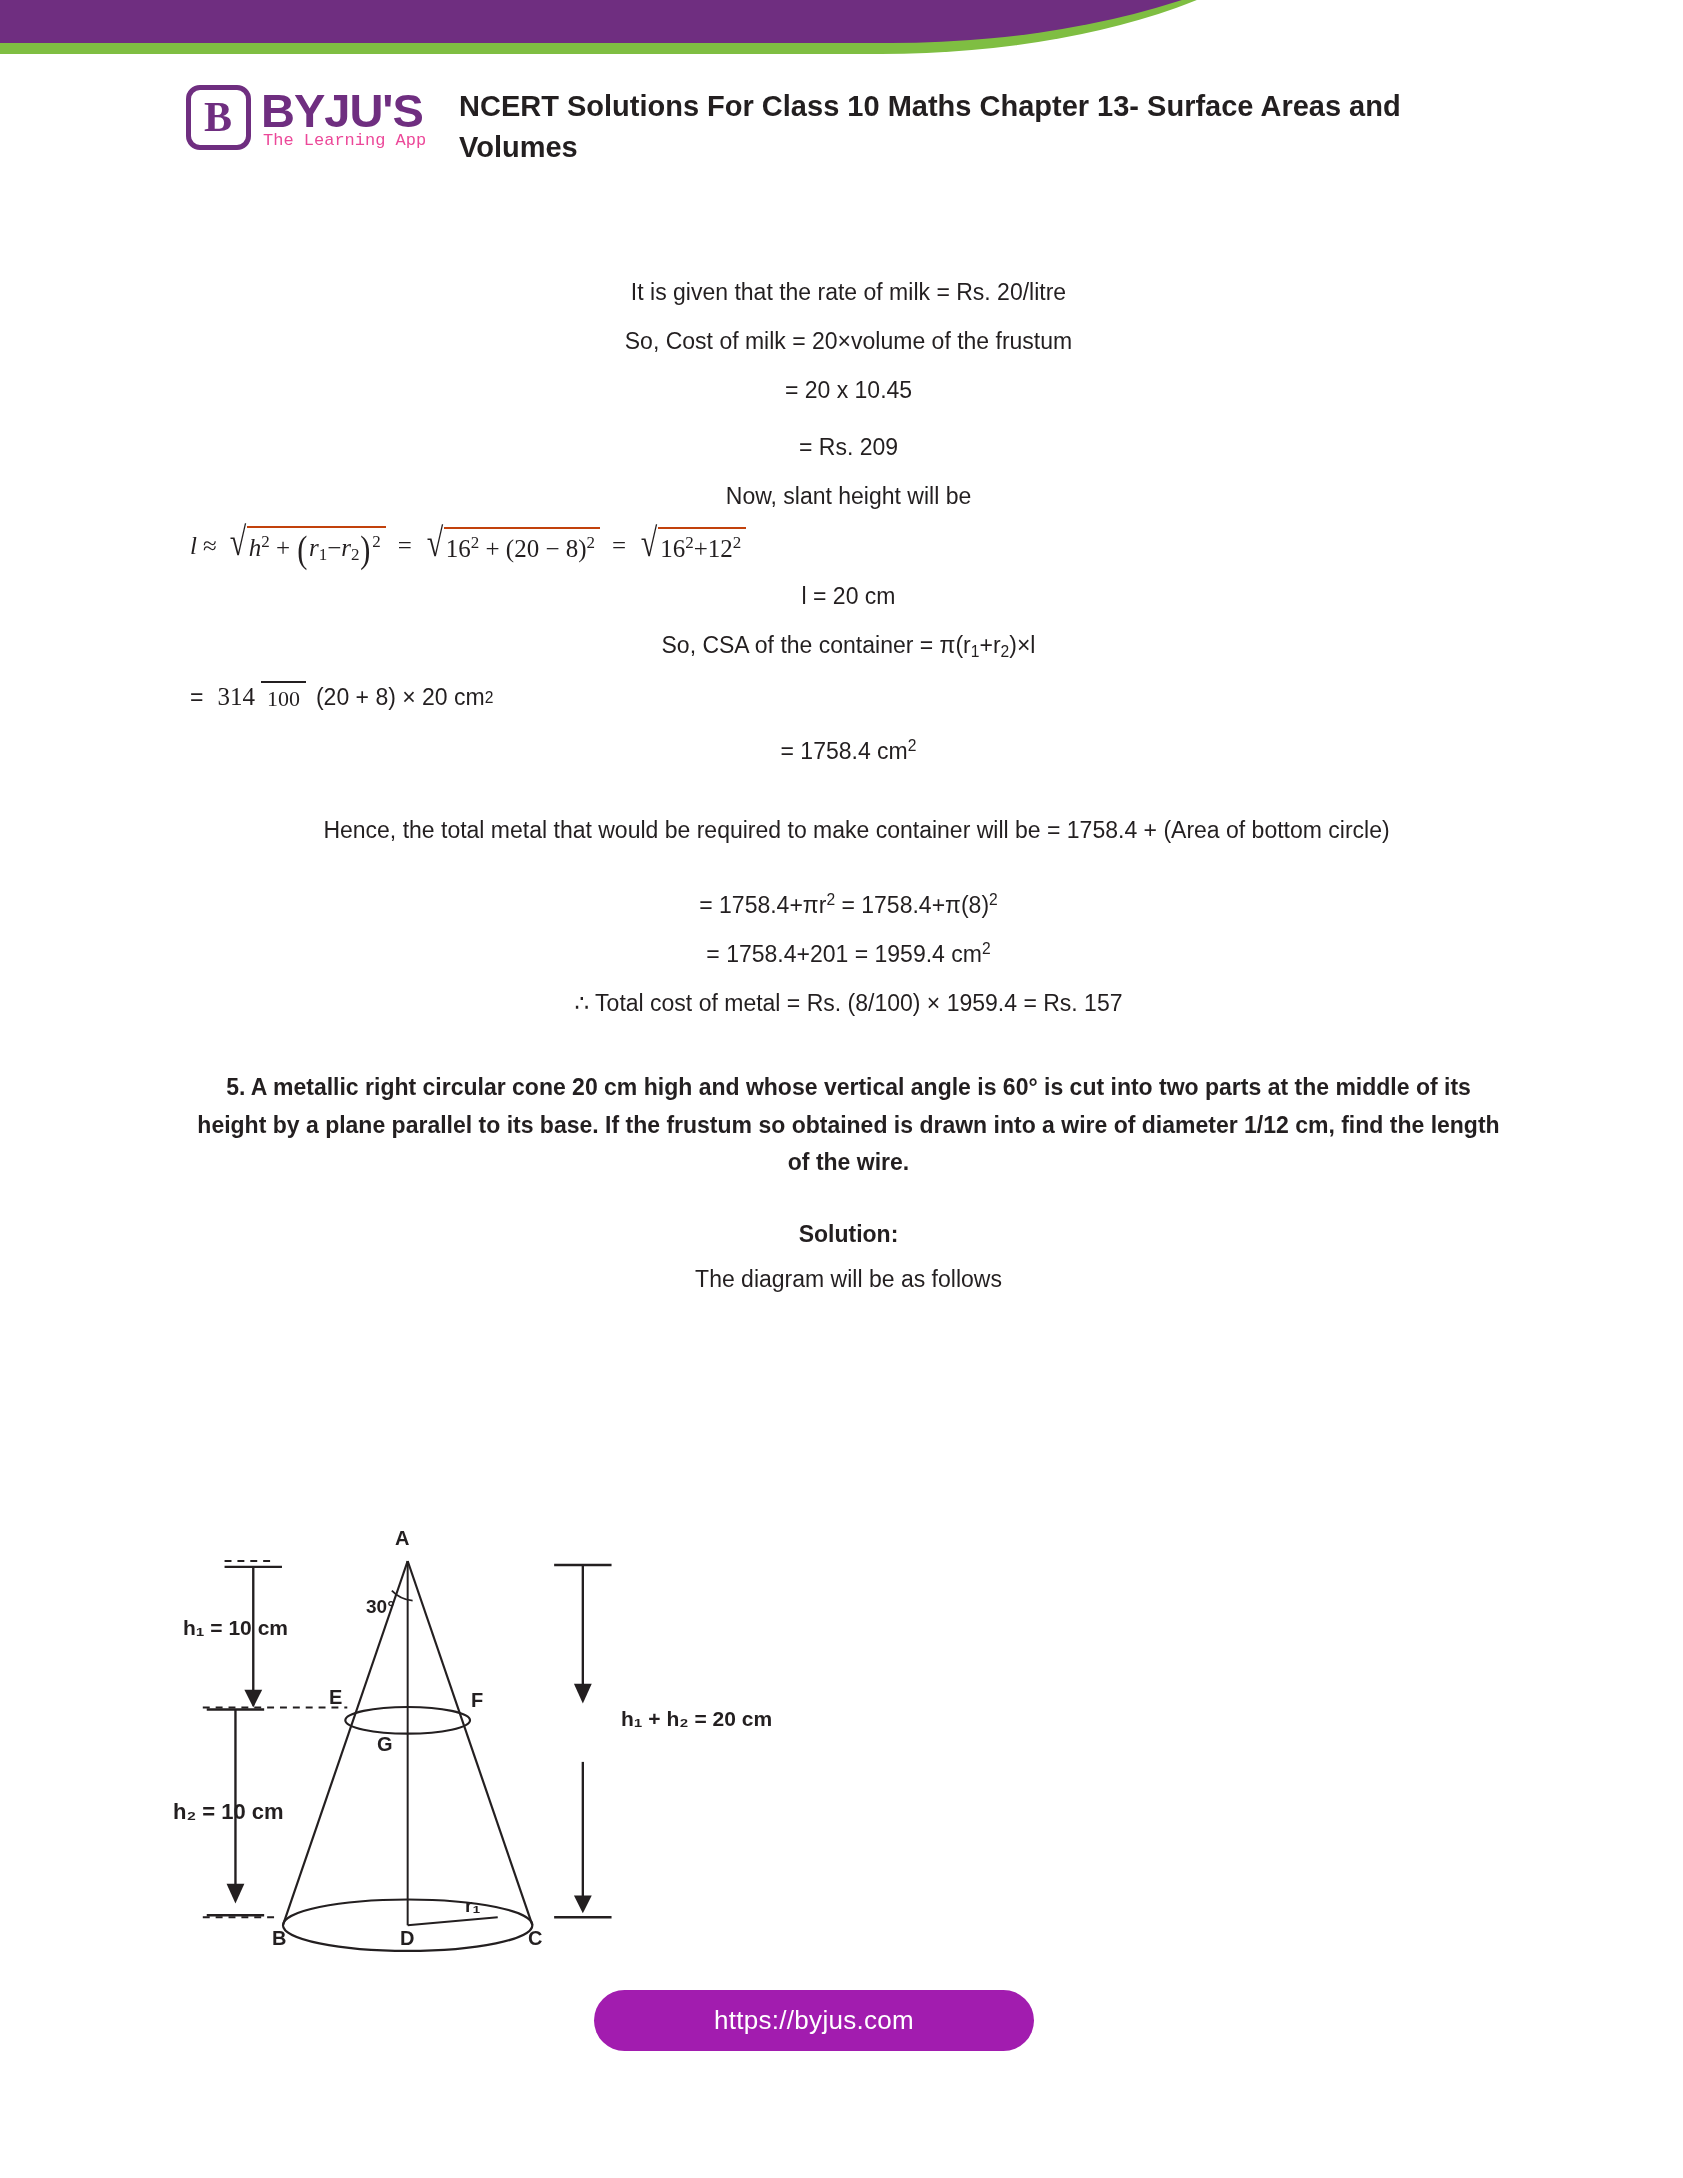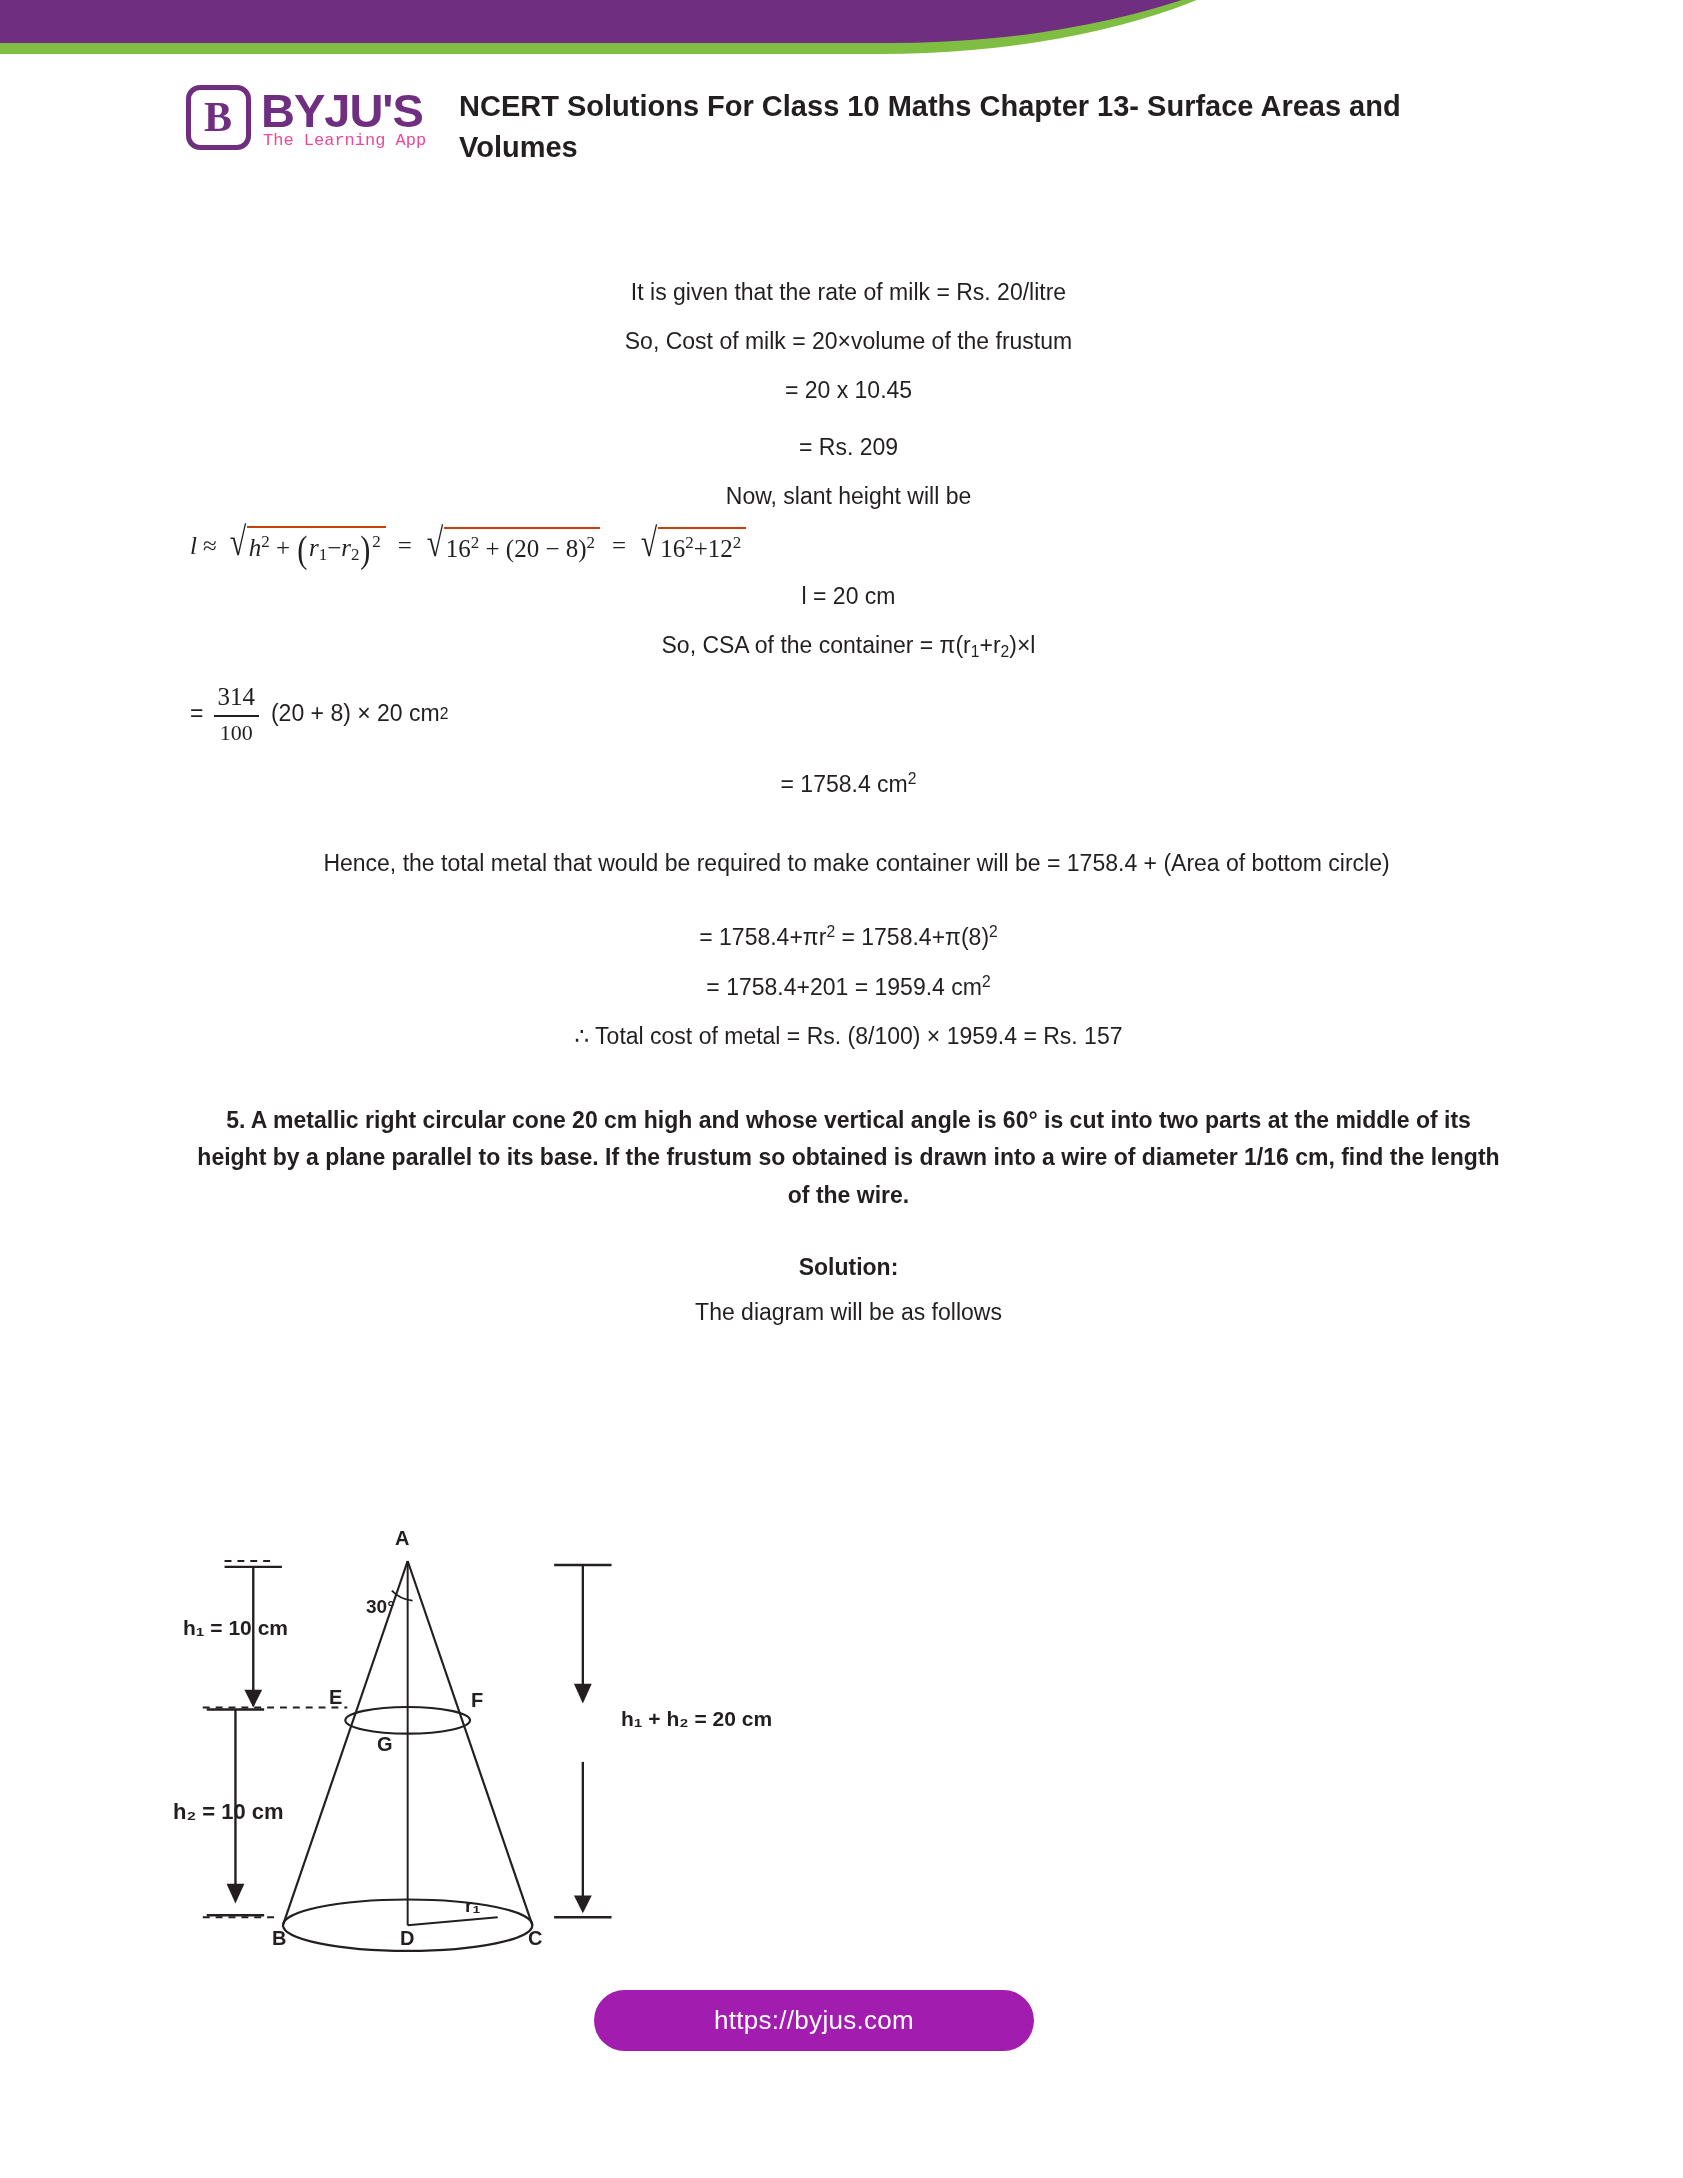--- a/index.html
+++ b/index.html
@@ -170,21 +170,20 @@
 
   
   .frac-line {
     display: flex;
     align-items: center;
     font-size: 23px;
     margin: 10px 0 20px 0;
   }
   .frac {
     display: inline-flex;
-    flex-direction: column;
     align-items: center;
     margin: 0 10px 0 8px;
     font-family: "Liberation Serif", serif;
   }
   .frac .num {
     font-size: 25px;
     padding: 0 6px 1px 6px;
   }
   .frac .den {
     font-size: 22px;
@@ -317,21 +316,21 @@
   <p class="line">
     <span>= 1758.4+πr</span><sup>2</sup><span> = 1758.4+π(8)</span><sup>2</sup>
   </p>
 
   <p class="line">
     <span>= 1758.4+201 = 1959.4 cm</span><sup>2</sup>
   </p>
 
   <p class="line" style="margin-bottom:50px">∴ Total cost of metal = Rs. (8/100) × 1959.4 = Rs. 157</p>
 
-  <p class="question">5. A metallic right circular cone 20 cm high and whose vertical angle is 60° is cut into two parts at the middle of its height by a plane parallel to its base. If the frustum so obtained is drawn into a wire of diameter 1/16 cm, find the length of the wire.</p>
+  <p class="question">5. A metallic right circular cone 20 cm high and whose vertical angle is 60° is cut into two parts at the middle of its height by a plane parallel to its base. If the frustum so obtained is drawn into a wire of diameter 1/12 cm, find the length of the wire.</p>
 
   <p class="line bold" style="margin-bottom:14px">Solution:</p>
   <p class="line">The diagram will be as follows</p>
 </div>
 
 <div class="figure">
   <svg width="673" height="426" viewBox="0 0 680 430">
     <g stroke="#231f20" fill="none" stroke-width="2.2">
 
       <path d="M 227 22 L 101 390"></path>

